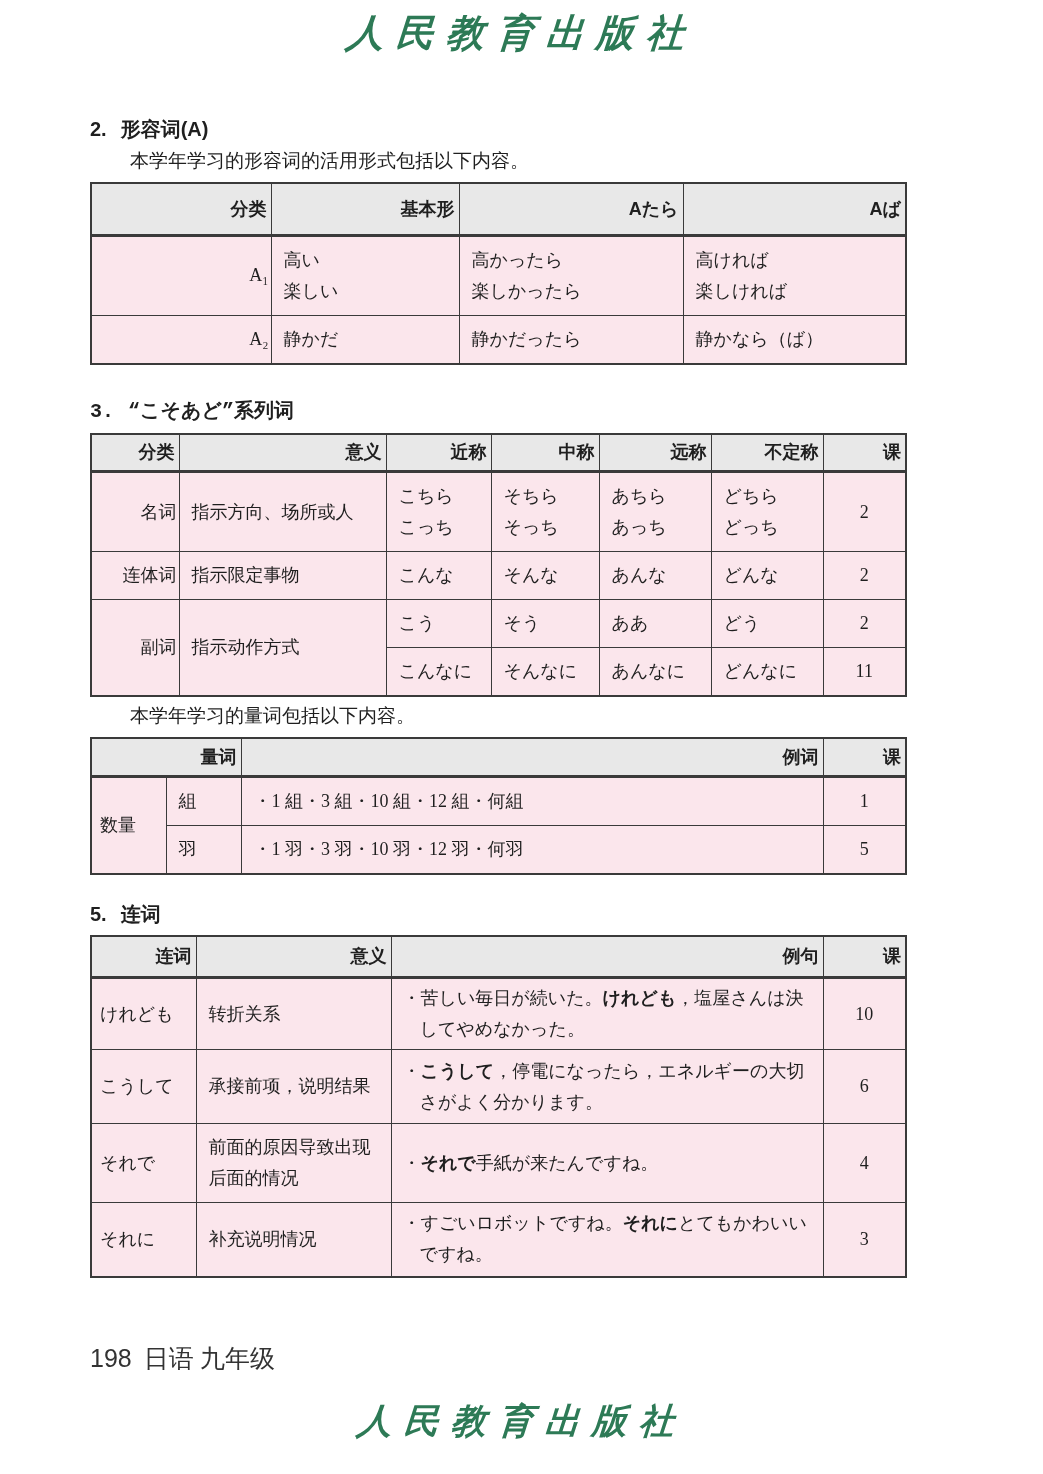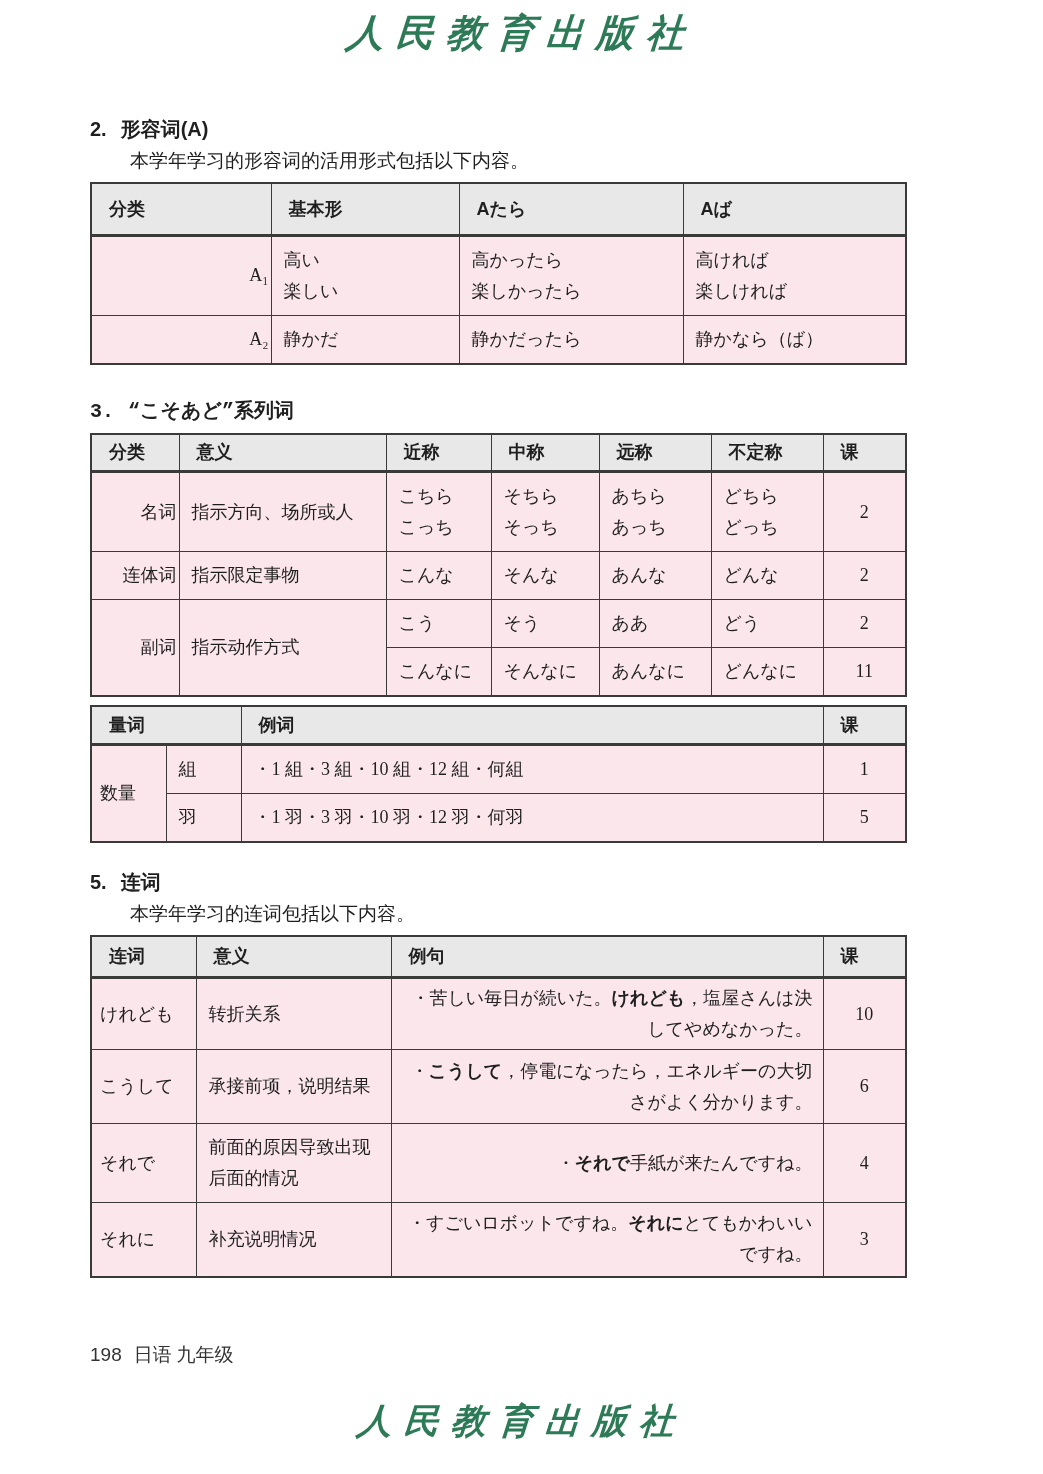--- a/index.html
+++ b/index.html
@@ -57,43 +57,43 @@
     table-layout: fixed;
     width: 815px;
     margin-top: 8px;
     border: 2px solid #3a3a3a;
   }
   th {
     background: #e8e8e8;
     font-family: "Liberation Sans", sans-serif;
     font-weight: bold;
     font-size: 18px;
-    text-align: left;
+    text-align: right;
     border: 1px solid #3a3a3a;
     border-bottom: 3px solid #3a3a3a;
-    padding: 4px 17px;
+    padding: 4px 4px;
   }
   td {
     background: #fbe6ec;
     font-size: 18px;
     border: 1px solid #3a3a3a;
     vertical-align: middle;
     padding: 8px 12px;
     white-space: pre-line;
     line-height: 31px;
   }
   td.c { text-align: right; padding: 4px 2px; }
   td.lesson { text-align: center; padding: 4px 2px; font-family: "Liberation Serif", serif; }
-  td.example { padding: 4px 10px 4px 28px; text-indent: -17px; line-height: 31px; text-align: right; }
+  td.example { padding: 4px 10px 4px 28px; text-indent: -17px; line-height: 31px; }
   .kw { font-family: "Liberation Sans", sans-serif; font-weight: bold; }
 
   
   .footer {
     position: absolute; left: 90px; top: 1342px;
-    font-size: 19px; color: #333;
+    font-size: 25px; color: #333;
   }
   .footer .pagenum { font-family: "Liberation Sans", sans-serif; margin-right: 12px; }
 </style>
 </head>
 <body>
 
 <div class="page">
 
   <div class="logo top">人民教育出版社</div>
 
@@ -194,20 +194,21 @@
         <tr style="height:38px">
           <td>こんなに</td>
           <td>そんなに</td>
           <td>あんなに</td>
           <td>どんなに</td>
           <td class="lesson">11</td>
         </tr>
       </tbody>
     </table>
 
+    <p class="intro">本学年学习的量词包括以下内容。</p>
 
     <table>
       <colgroup>
           <col style="width:75px">
           <col style="width:75px">
           <col style="width:582px">
           <col style="width:83px">
         </colgroup>
       <thead>
         <tr style="height:38px">
@@ -225,21 +226,20 @@
         </tr>
         <tr style="height:46px">
           <td>羽</td>
           <td>・1 羽・3 羽・10 羽・12 羽・何羽</td>
           <td class="lesson">5</td>
         </tr>
       </tbody>
     </table>
 
     <h2 class="section-heading" id="sec5-heading"><span class="num">5.</span><span>连词</span></h2>
-    <p class="intro">本学年学习的连词包括以下内容。</p>
 
     <table>
       <colgroup>
           <col style="width:105px">
           <col style="width:195px">
           <col style="width:432px">
           <col style="width:83px">
         </colgroup>
       <thead>
         <tr style="height:42px">

